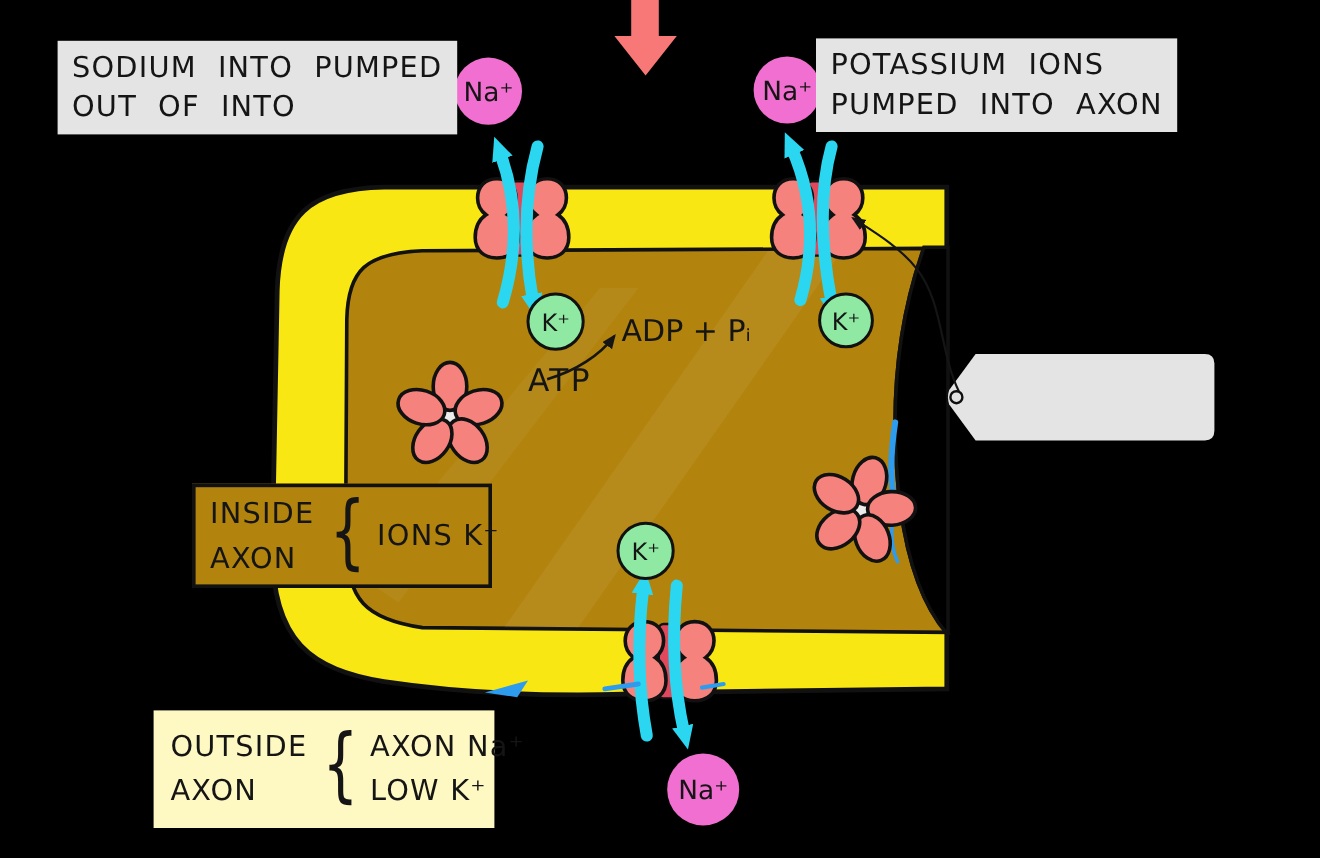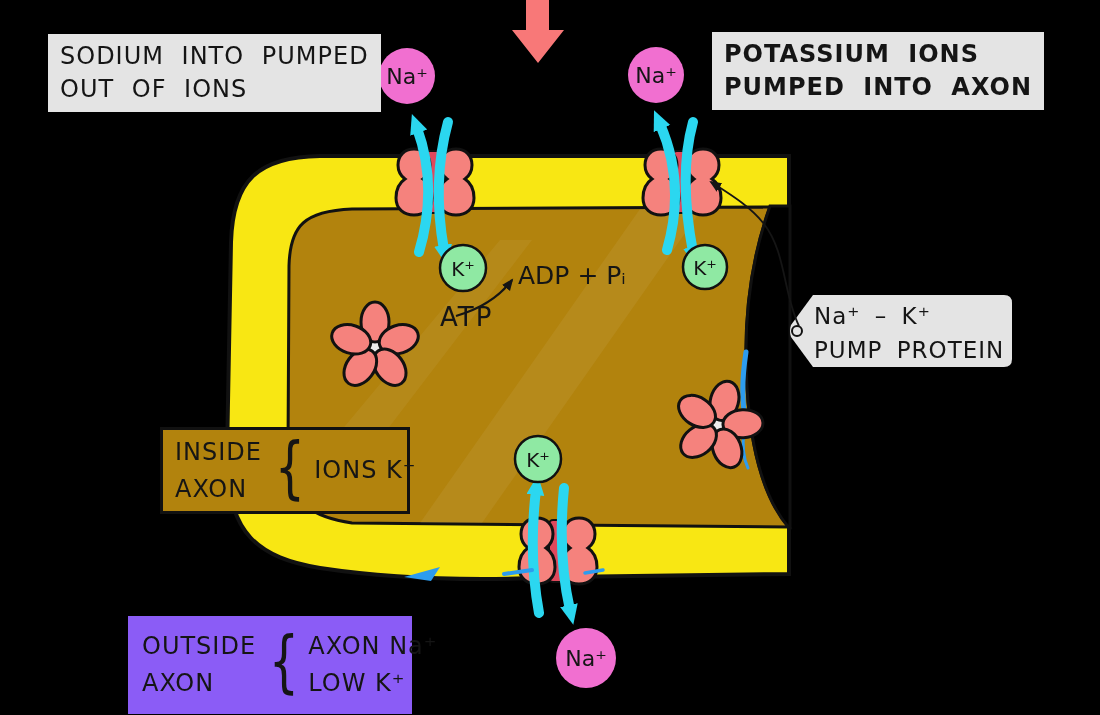--- a/index.html
+++ b/index.html
@@ -2,32 +2,32 @@
 <html><head>
 <meta charset="utf-8">
 <style>
   html,body{margin:0;padding:0;background:#000;}
   #canvas{position:relative;width:1100px;height:715px;background:#000;overflow:hidden;
           font-family:"DejaVu Sans",sans-serif;}
   #scene{position:absolute;left:0;top:0;}
   .overlay{position:absolute;color:#151515;}
   .label-box{background:#E4E4E4;padding:6px 12px;line-height:33px;font-size:24px;
              letter-spacing:1px;word-spacing:9px;white-space:nowrap;}
-  .cond-box{display:flex;align-items:center;font-size:24px;letter-spacing:1px;margin-top:24px;}
+  .cond-box{display:flex;align-items:center;font-size:24px;letter-spacing:1px;}
   .cond-box .col{display:flex;flex-direction:column;justify-content:center;}
   .cond-box .rows{line-height:37px;white-space:nowrap;}
   .cond-box .names{line-height:37px;white-space:nowrap;}
   .brace{font-size:68px;font-weight:400;transform:scaleX(.7);line-height:68px;
          margin:0 2px 6px 6px;}
   #inside-box{left:160px;top:403px;width:250px;height:87px;background:#B2830D;
               border:3px solid #111;box-sizing:border-box;padding-left:12px;}
-  #outside-box{left:128px;top:592px;width:284px;height:98px;background:#8b5cf6;
+  #outside-box{left:128px;top:592px;width:284px;height:98px;background:#fef9c3;
                padding-left:14px;box-sizing:border-box;}
   #sodium-box{left:48px;top:34px;}
-  #potassium-box{left:712px;top:32px;font-weight:bold;}
+  #potassium-box{left:680px;top:32px;}
   #tag-text{left:814px;top:299px;line-height:34px;font-size:23px;letter-spacing:1px;
             word-spacing:6px;white-space:nowrap;}
   .svg-hand{fill:#151515;}
 </style>
 </head>
 <body>
 <div id="canvas">
 
 <svg id="scene" width="1100" height="715" viewBox="0 0 1100 715">
   <defs>
@@ -117,32 +117,28 @@
   <polygon points="526,0 549,0 549,30 564,30 538,63 512,30 526,30" fill="#F87878"></polygon>
 
   <path d="M 813,295 L 1004,295 Q 1012,295 1012,303 L 1012,359 Q 1012,367 1004,367
            L 813,367 L 791,337 Q 789,331 791,325 Z" fill="#E4E4E4"></path>
   <circle cx="797" cy="331" r="5" fill="#E4E4E4" stroke="#111" stroke-width="2"></circle>
   <path fill="none" stroke="#151515" stroke-width="1.8" marker-end="url(#mblack)" d="M 799,326 C 783,293 786,252 764,224 C 750,206 728,193 711,182"></path>
 </svg>
 
 <div class="overlay label-box" id="sodium-box">
   <div>SODIUM INTO PUMPED</div>
-  <div>OUT OF IONS</div>
+  <div>OUT OF INTO</div>
 </div>
 
 <div class="overlay label-box" id="potassium-box">
   <div>POTASSIUM IONS</div>
   <div>PUMPED INTO AXON</div>
 </div>
 
-<div class="overlay" id="tag-text">
-  <div>Na⁺ – K⁺</div>
-  <div>PUMP PROTEIN</div>
-</div>
 
 <div class="overlay cond-box" id="inside-box">
   <div class="col names">
     <span>INSIDE</span>
     <span>AXON</span>
   </div>
   <span class="brace">{</span>
   <div class="col rows">
     <span>IONS K⁺</span>
   </div>

